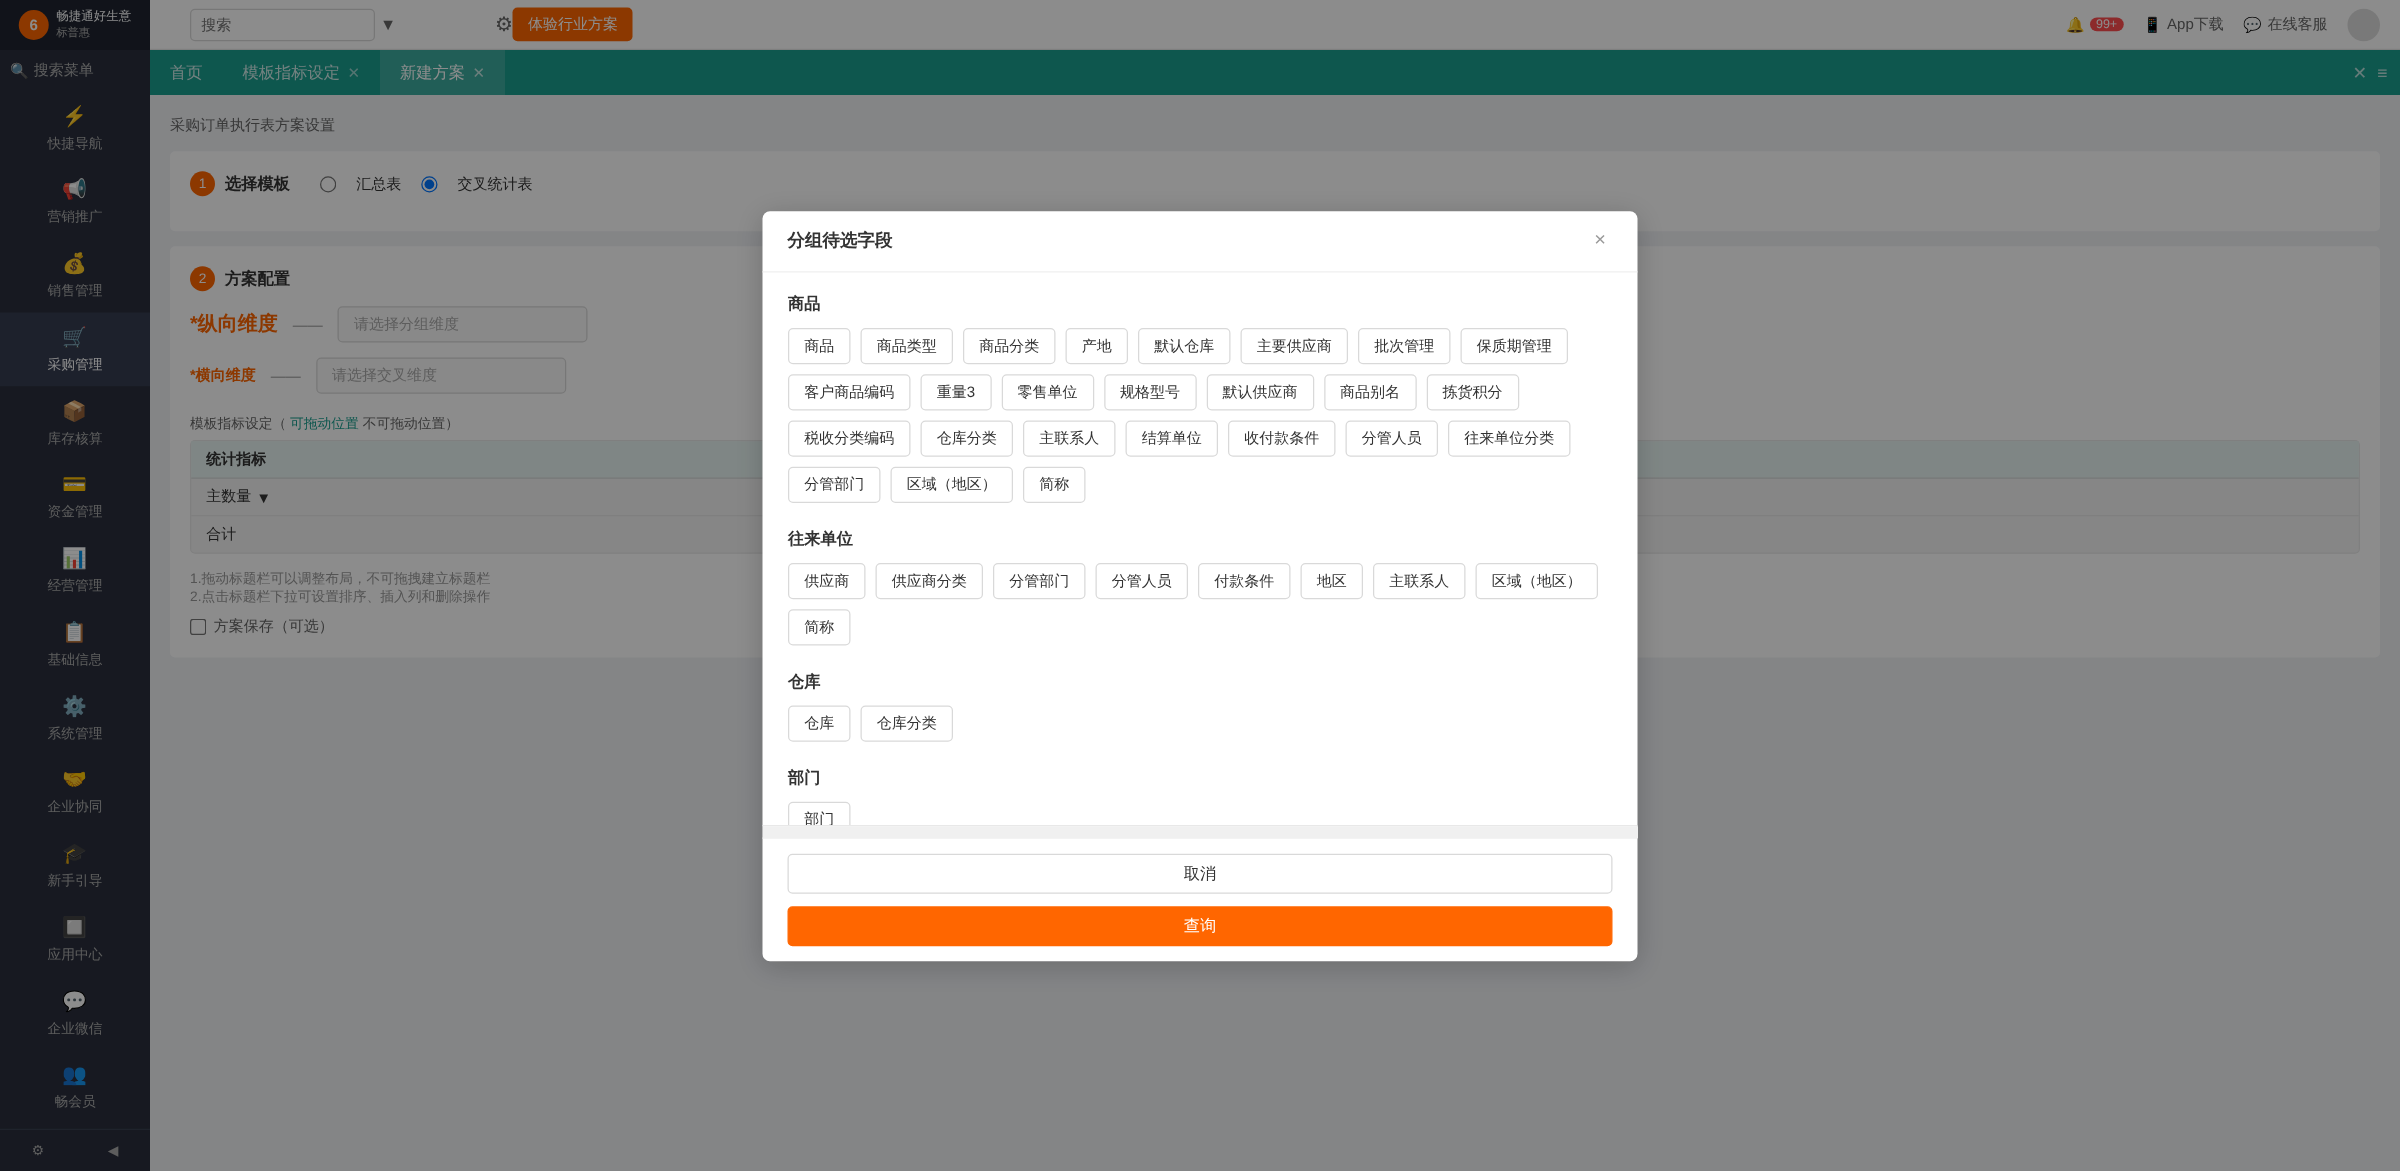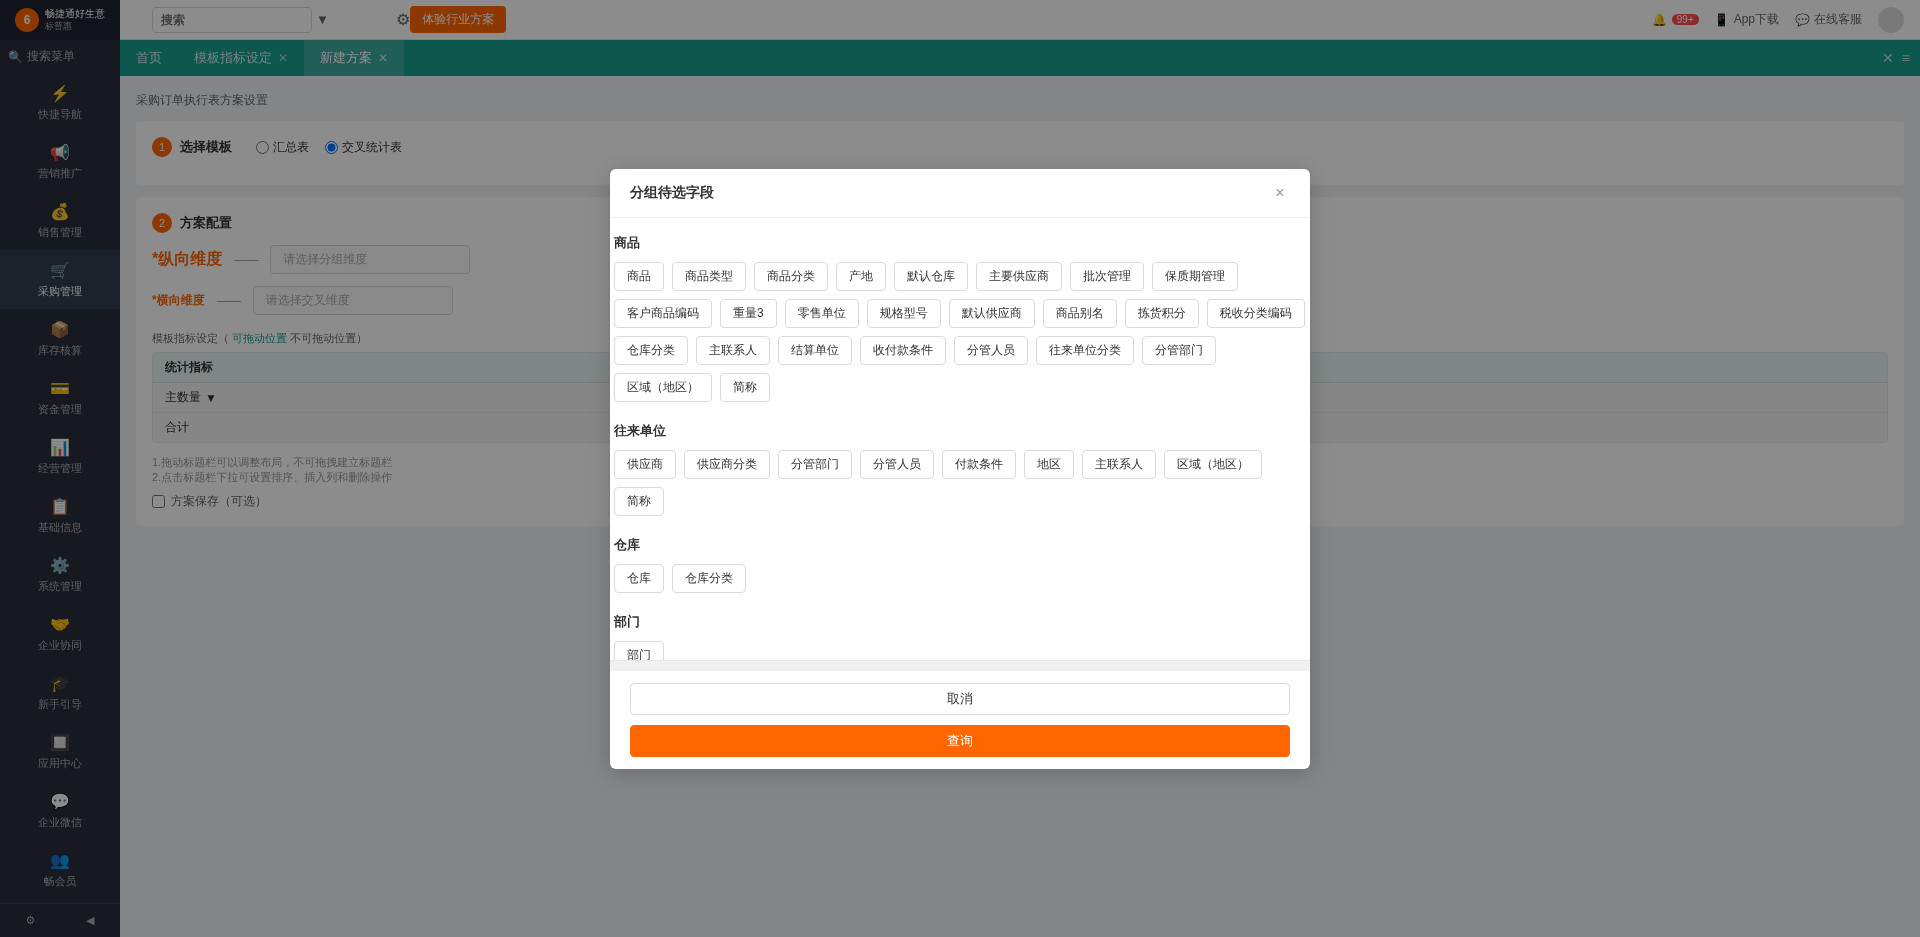--- a/index.html
+++ b/index.html
@@ -225,21 +225,21 @@
       background: #ff6600;
       color: #fff;
       border-radius: 50%;
       display: flex;
       align-items: center;
       justify-content: center;
       font-size: 11px;
     }
     .step-title { font-size: 13px; font-weight: bold; color: #333; }
     .radio-group { display: flex; gap: 16px; align-items: center; }
-    .radio-item { display: flex; align-items: center; gap: 4px; font-size: 12px; cursor: pointer; }
+    .radio-item { display: flex; align-items: center; gap: 16px; font-size: 12px; cursor: pointer; }
 
     
     .plan-section {
       background: #fff;
       border-radius: 4px;
       padding: 16px;
       margin-bottom: 12px;
     }
 
     
@@ -280,21 +280,21 @@
       color: #999;
       width: 20px;
       height: 20px;
       display: flex;
       align-items: center;
       justify-content: center;
     }
     .modal-body {
       flex: 1;
       overflow-y: auto;
-      padding: 16px 4px;
+      padding: 16px 20px;
     }
     .modal-footer {
       display: flex;
       justify-content: flex-end;
       gap: 10px;
       padding: 12px 20px;
       border-top: 1px solid #f0f0f0;
       flex-shrink: 0;
       flex-direction: column;
     }
@@ -435,21 +435,21 @@
     </div>
   </div>
   <div class="sidebar-bottom">
     <div class="sidebar-bottom-item">⚙</div>
     <div class="sidebar-bottom-item">◀</div>
   </div>
 </div>
 
 <div class="top-header" style="left:120px;">
   <div class="header-search">
-    <input type="text" style="width: 160px; font-weight: bold;" placeholder="搜索">
+    <input type="text" style="width: 148px;" placeholder="搜索">
     <span style="margin-left:4px;cursor:pointer;color:#666;">▼</span>
   </div>
   <div style="margin-left:8px;">
     <span style="font-size:16px;color:#666;">⚙</span>
   </div>
   <button class="btn-experience">体验行业方案</button>
   <div class="header-right">
     <div class="header-right-item">
       <span>🔔</span>
       <span class="notification-badge">99+</span>

